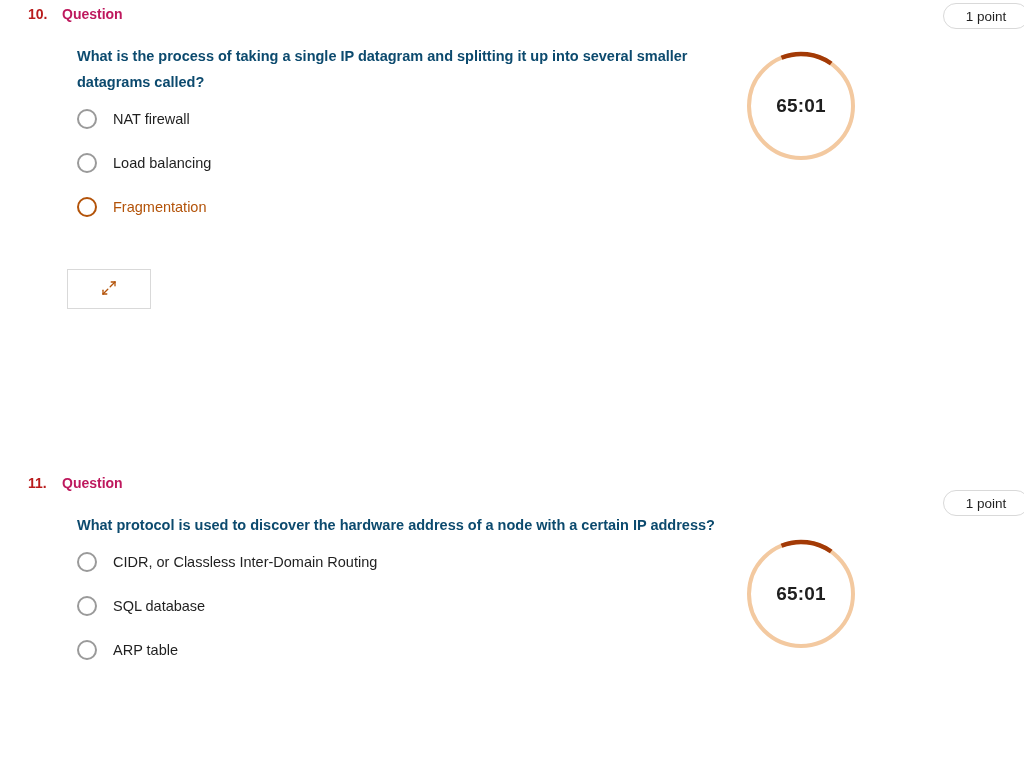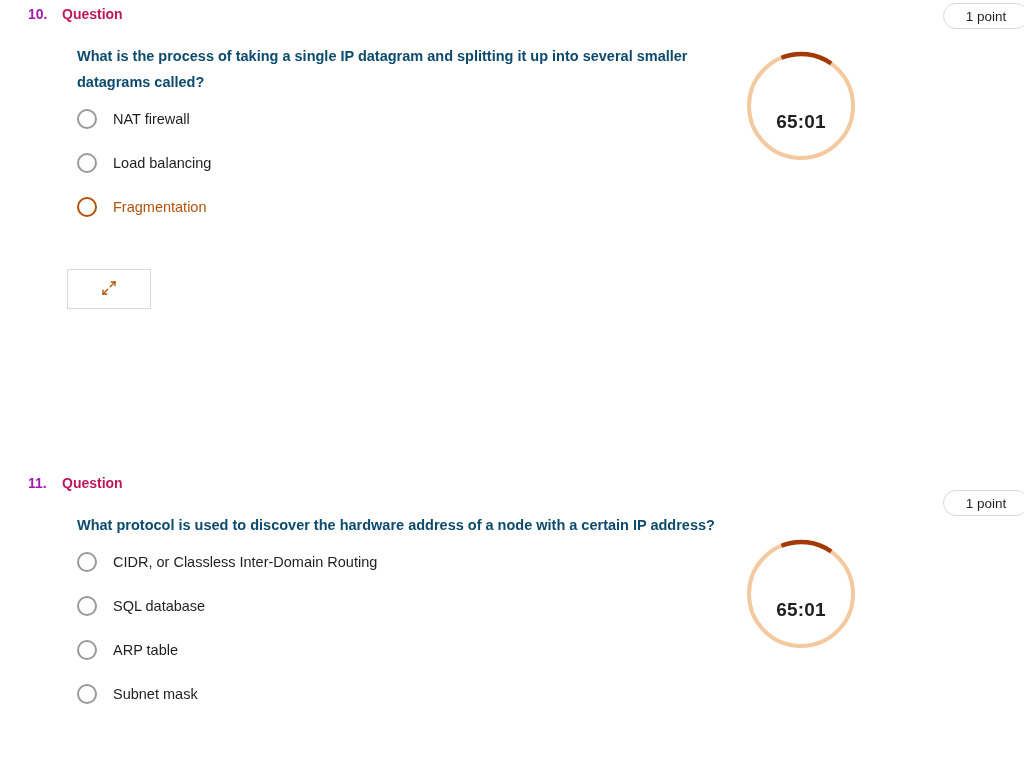--- a/index.html
+++ b/index.html
@@ -27,21 +27,21 @@
   
   .q-header {
     display: flex;
     align-items: center;
     padding-left: 28px;
     height: 22px;
   }
   .q-number {
     font-size: 14px;
     font-weight: bold;
-    color: #a21caf;
+    color: #b91c1c;
     width: 34px;
   }
   .q-word {
     font-size: 14px;
     font-weight: bold;
     color: #be185d;
   }
   .point-pill {
     position: absolute;
     right: -5px;
@@ -133,21 +133,21 @@
     height: 110px;
   }
   .timer svg {
     position: absolute;
     left: 0;
     top: 0;
   }
   .timer-label {
     position: absolute;
     left: 0;
-    top: 16px;
+    top: 0;
     width: 110px;
     height: 110px;
     display: flex;
     align-items: center;
     justify-content: center;
     font-size: 19px;
     font-weight: bold;
     color: #1f1f1f;
     letter-spacing: 0.2px;
   }
@@ -223,24 +223,20 @@
           <span class="option-label">CIDR, or Classless Inter-Domain Routing</span>
         </div>
         <div class="option">
           <span class="radio"></span>
           <span class="option-label">SQL database</span>
         </div>
         <div class="option">
           <span class="radio"></span>
           <span class="option-label">ARP table</span>
         </div>
-        <div class="option">
-          <span class="radio"></span>
-          <span class="option-label">Subnet mask</span>
-        </div>
       </div>
     </div>
 
     <div class="timer" style="left:746px; top:67px;">
       <svg width="110" height="110" viewBox="0 0 110 110">
         <circle cx="55" cy="55" r="52" fill="none" stroke="#f3c9a0" stroke-width="4"></circle>
         <path d="M 55 3 A 52 52 0 0 1 98.9 26.9" fill="none" stroke="#a33a06" stroke-width="4.5" stroke-linecap="butt" transform="rotate(-22 55 55)"></path>
       </svg>
       <div class="timer-label">65:01</div>
     </div>

